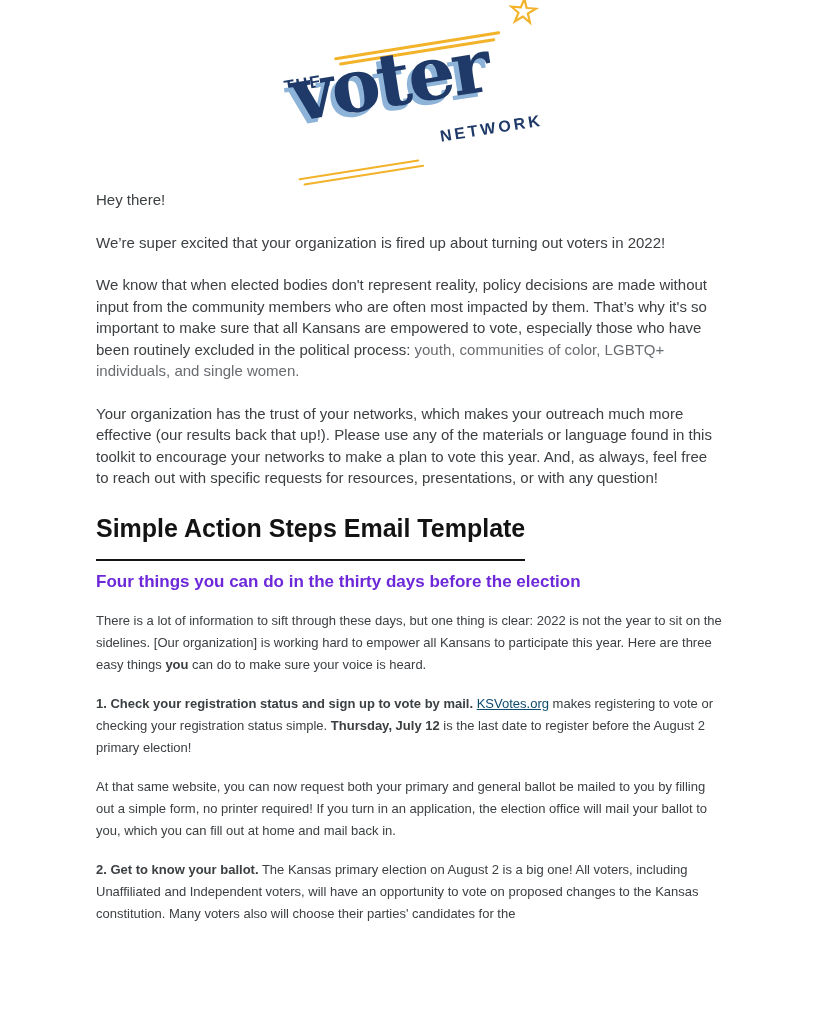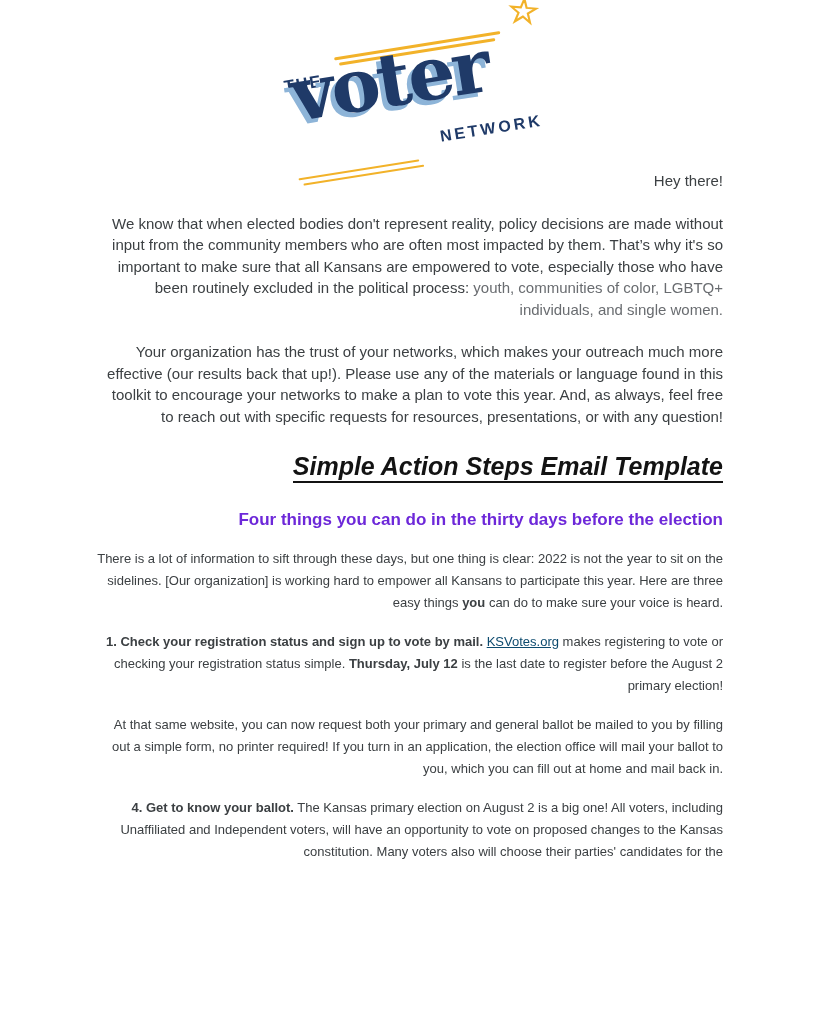--- a/index.html
+++ b/index.html
@@ -73,39 +73,37 @@
     font-size: 36px;
     line-height: 1;
     color: #f2b229;
     font-weight: bold;
     transform: rotate(14deg);
   }
 
   
   .content {
     width: 627px;
-    margin: 6px auto 0 auto;
-    text-align: right;
+    margin: 25px auto 0 auto;
   }
   .content p.intro {
     font-size: 15px;
     line-height: 21.5px;
     margin-bottom: 21px;
   }
   .muted { color: #696c70; }
 
   h1.section-title {
     margin: 25px 0 29px 0;
     font-size: 25px;
     color: #131313;
   }
   h1.section-title .underlined {
     border-bottom: 2.5px solid #131313;
-    padding-bottom: 1px;
-    font-style: italic;
+    padding-bottom: 17px;
   }
   h2.section-subtitle {
     font-size: 17px;
     color: #6d28d9;
     margin: 0 0 18px 0;
   }
   .content p.small {
     font-size: 13px;
     line-height: 22px;
     margin-bottom: 17px;
@@ -132,31 +130,32 @@
       <span class="logo-network">NETWORK</span>
       <div class="trail trail-bot-1"></div>
       <div class="trail trail-bot-2"></div>
     </div>
   </header>
 
   <main class="content">
 
     <p class="intro">Hey there!</p>
 
+    <p class="intro">We’re super excited that your organization is fired up about turning out voters in 2022!</p>
 
     <p class="intro"><span>We know that when elected bodies don't represent reality, policy decisions are made without input from the community members who are often most impacted by them. That’s why it's so important to make sure that all Kansans are empowered to vote, especially those who have been routinely excluded in the political process: </span><span class="muted">youth, communities of color, LGBTQ+ individuals, and single women.</span></p>
 
     <p class="intro">Your organization has the trust of your networks, which makes your outreach much more effective (our results back that up!). Please use any of the materials or language found in this toolkit to encourage your networks to make a plan to vote this year. And, as always, feel free to reach out with specific requests for resources, presentations, or with any question!</p>
 
     <h1 class="section-title"><span class="underlined">Simple Action Steps Email Template</span></h1>
 
     <h2 class="section-subtitle">Four things you can do in the thirty days before the election</h2>
 
     <p class="small"><span>There is a lot of information to sift through these days, but one thing is clear: 2022 is not the year to sit on the sidelines. [Our organization] is working hard to empower all Kansans to participate this year. Here are three easy things </span><strong>you</strong><span> can do to make sure your voice is heard.</span></p>
 
     <p class="small"><strong>1. Check your registration status and sign up to vote by mail. </strong><a class="doc-link" href="#">KSVotes.org</a><span> makes registering to vote or checking your registration status simple. </span><strong>Thursday, July 12</strong><span> is the last date to register before the August 2 primary election!</span></p>
 
     <p class="small">At that same website, you can now request both your primary and general ballot be mailed to you by filling out a simple form, no printer required! If you turn in an application, the election office will mail your ballot to you, which you can fill out at home and mail back in.</p>
 
-    <p class="small"><strong>4. Get to know your ballot.</strong><span> The Kansas primary election on August 2 is a big one! All voters, including Unaffiliated and Independent voters, will have an opportunity to vote on proposed changes to the Kansas constitution. Many voters also will choose their parties' candidates for the</span></p>
+    <p class="small"><strong>2. Get to know your ballot.</strong><span> The Kansas primary election on August 2 is a big one! All voters, including Unaffiliated and Independent voters, will have an opportunity to vote on proposed changes to the Kansas constitution. Many voters also will choose their parties' candidates for the</span></p>
 
   </main>
 </div>
 
 </body></html>

